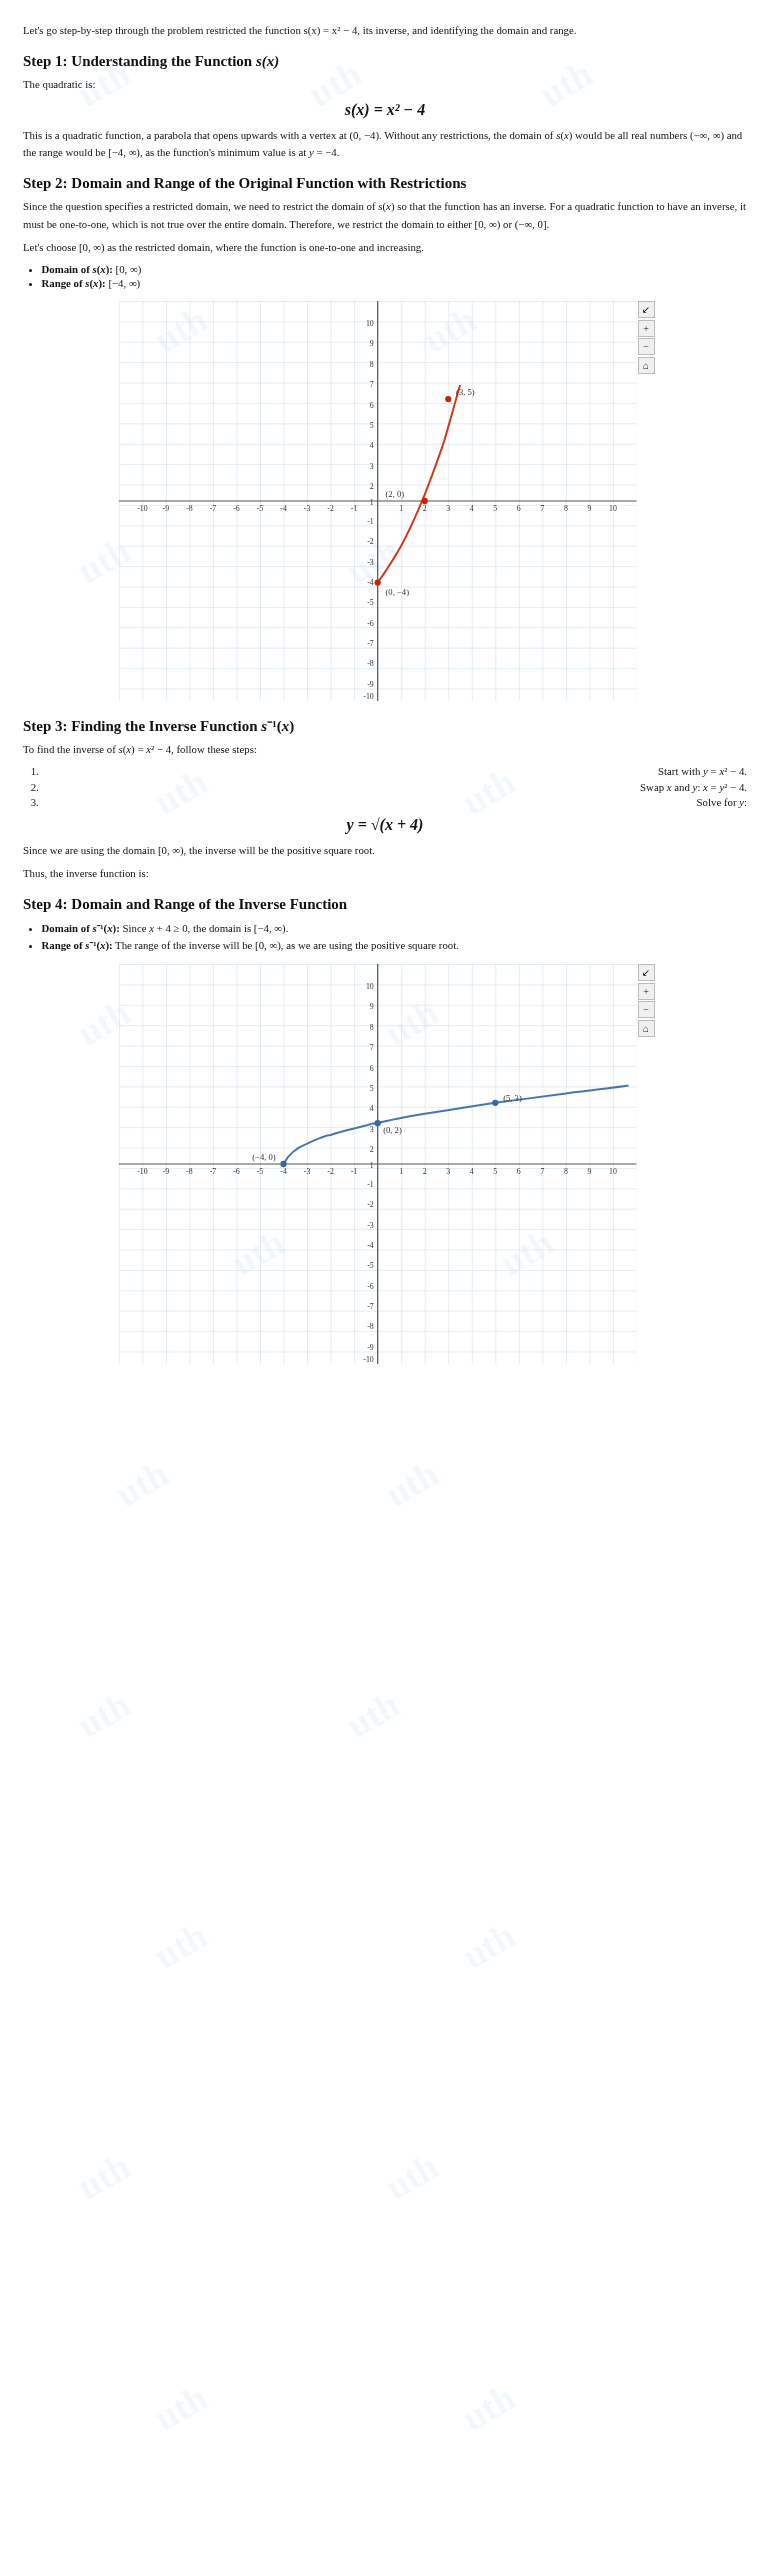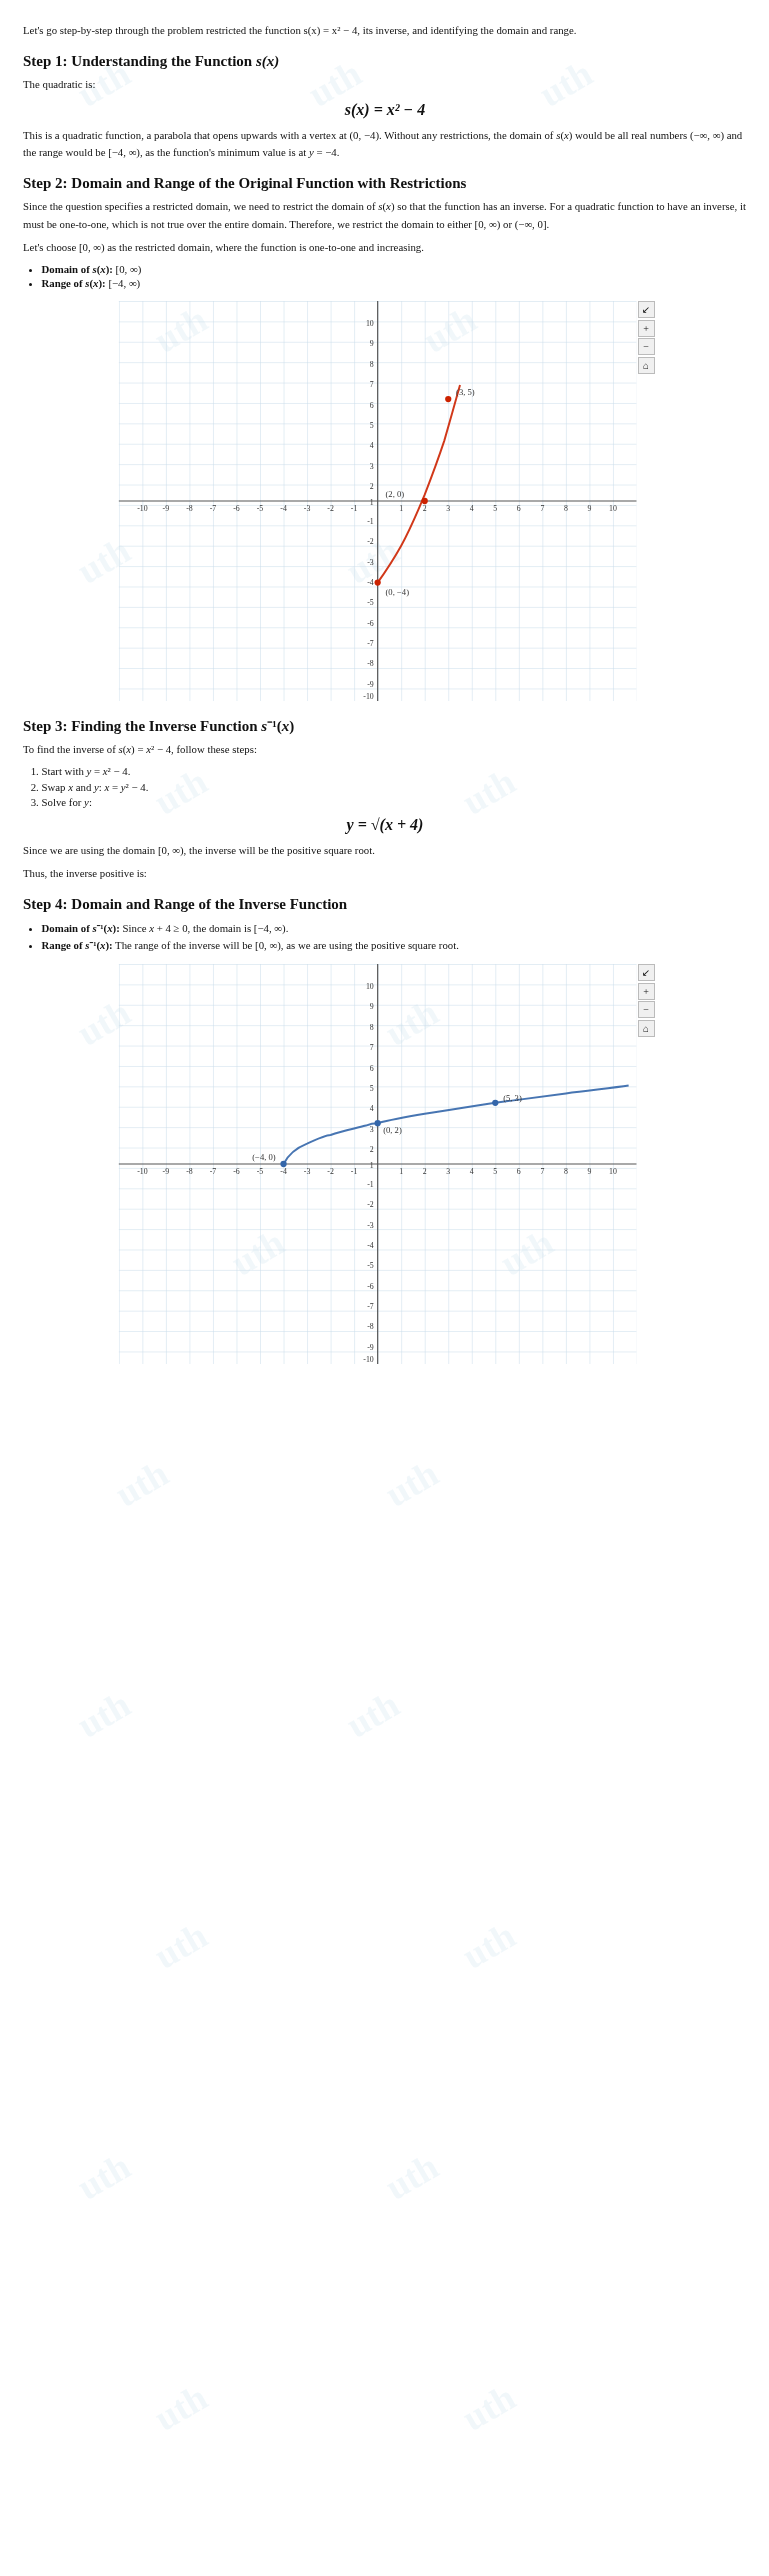--- a/index.html
+++ b/index.html
@@ -72,21 +72,21 @@
       font-size: 10px;
       text-align: center;
       line-height: 15.4px;
       user-select: none;
     }
     svg.graph-svg {
       width: 100%;
       height: 100%;
     }
     .step-list { margin: 6.2px 0 6.2px 18.5px; }
-    .step-list li { margin: 3.8px 0; }
+    .step-list li { margin: 3.8px 0; text-align: right; }
   </style>
 </head>
 <body>
 
 <div class="watermark">
   <span class="watermark-text" style="top:62px;left:77px">uth</span>
   <span class="watermark-text" style="top:62px;left:308px">uth</span>
   <span class="watermark-text" style="top:62px;left:539px">uth</span>
   <span class="watermark-text" style="top:308px;left:154px">uth</span>
   <span class="watermark-text" style="top:308px;left:423px">uth</span>
@@ -230,21 +230,21 @@
     <li>Start with <i>y</i> = <i>x</i>² − 4.</li>
     <li>Swap <i>x</i> and <i>y</i>: <i>x</i> = <i>y</i>² − 4.</li>
     <li>Solve for <i>y</i>:</li>
   </ol>
   <div class="math-block">
     <i>y</i> = √(<i>x</i> + 4)
   </div>
   <p>
     Since we are using the domain [0, ∞), the inverse will be the positive square root.
   </p>
-  <p>Thus, the inverse positive is:</p>
+  <p>Thus, the inverse function is:</p>
 
   <h2>Step 4: Domain and Range of the Inverse Function</h2>
   <ul>
     <li>
       <b>Domain of <i>s</i>⁻¹(<i>x</i>):</b> Since <i>x</i> + 4 ≥ 0, the domain is [−4, ∞).
     </li>
     <li>
       <b>Range of <i>s</i>⁻¹(<i>x</i>):</b> The range of the inverse will be [0, ∞), as we are using the positive square root.
     </li>
   </ul>

